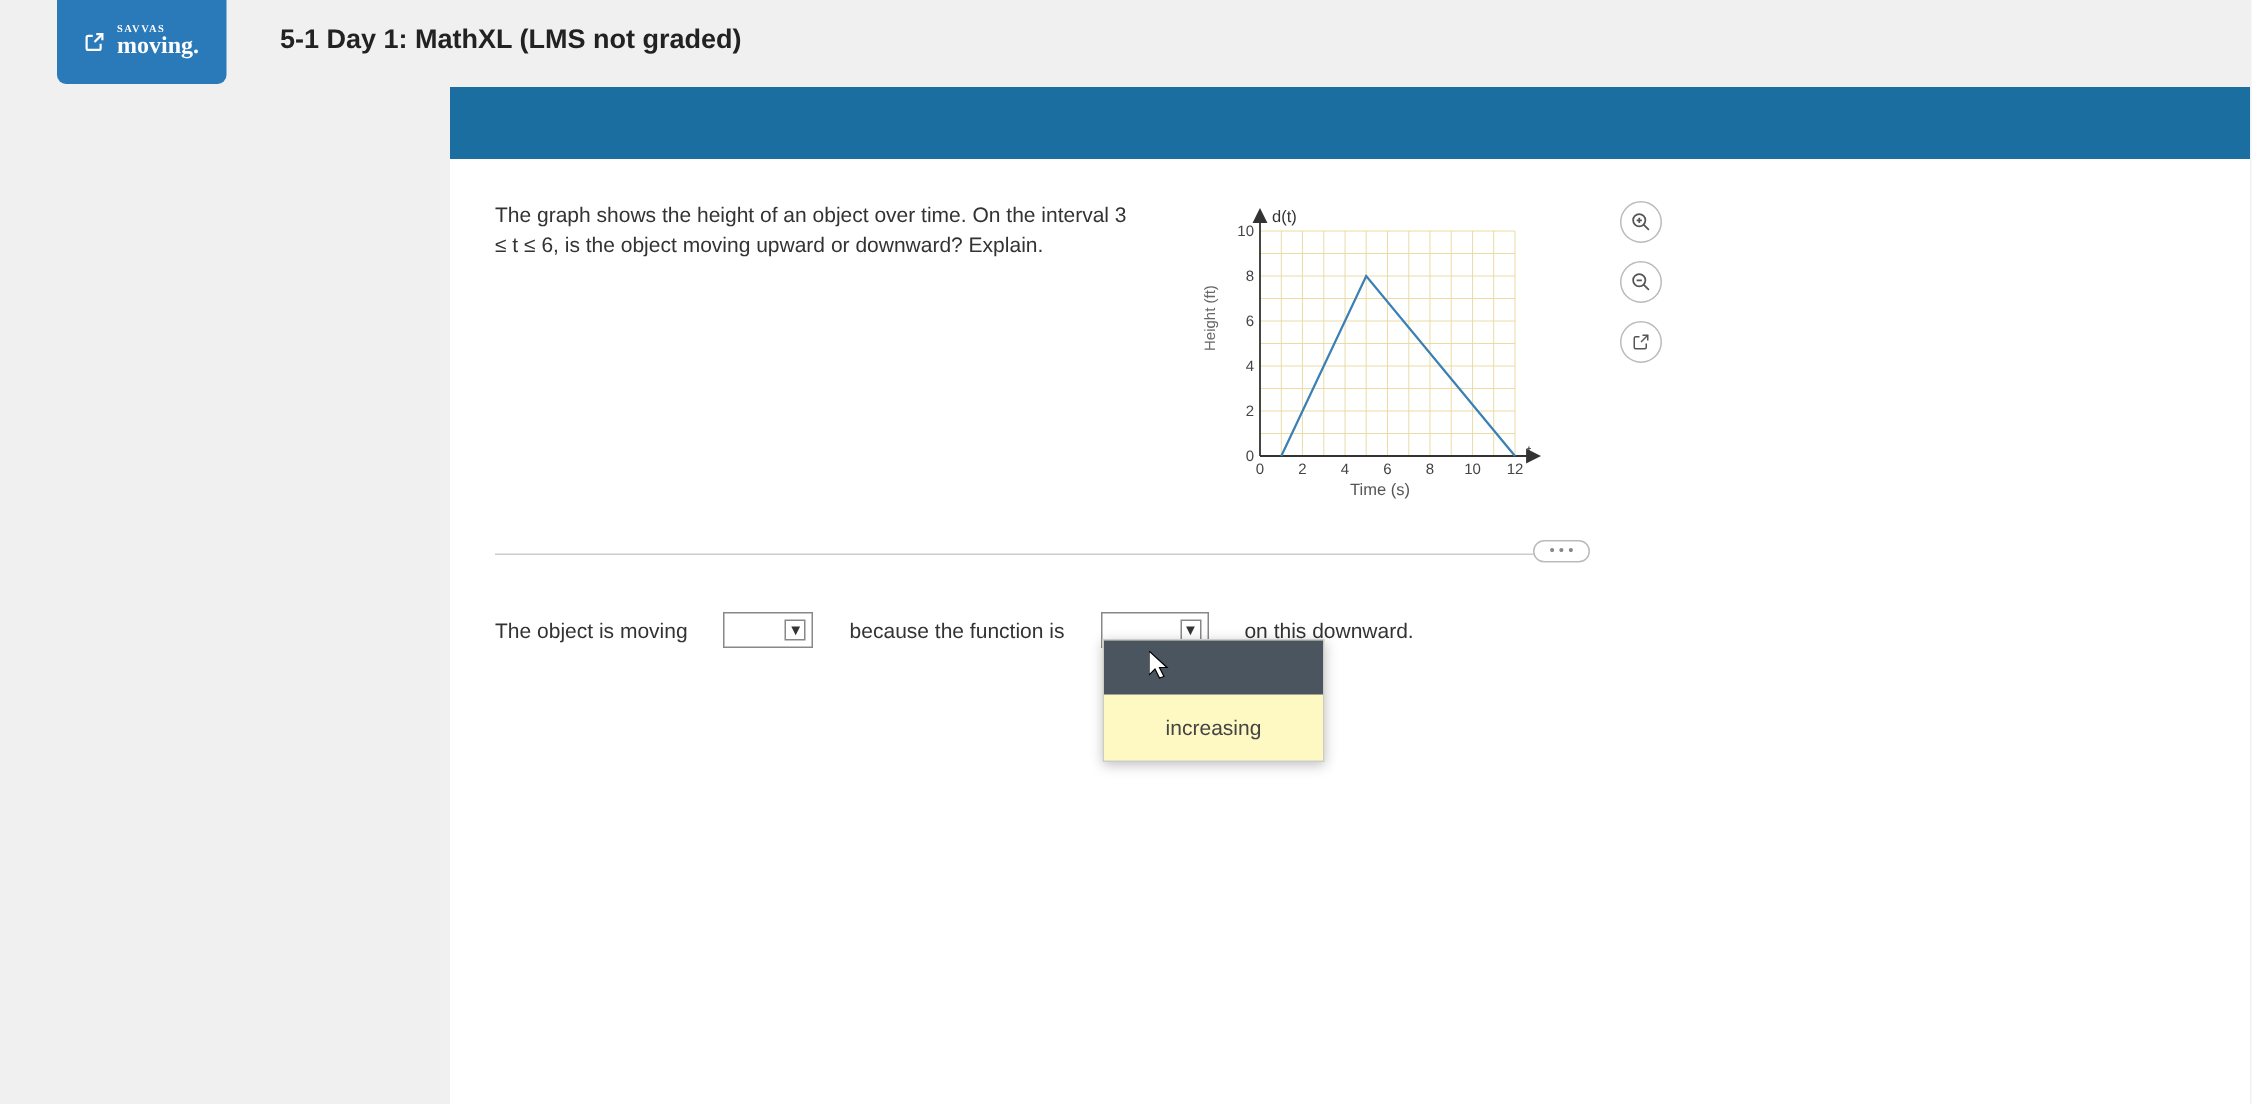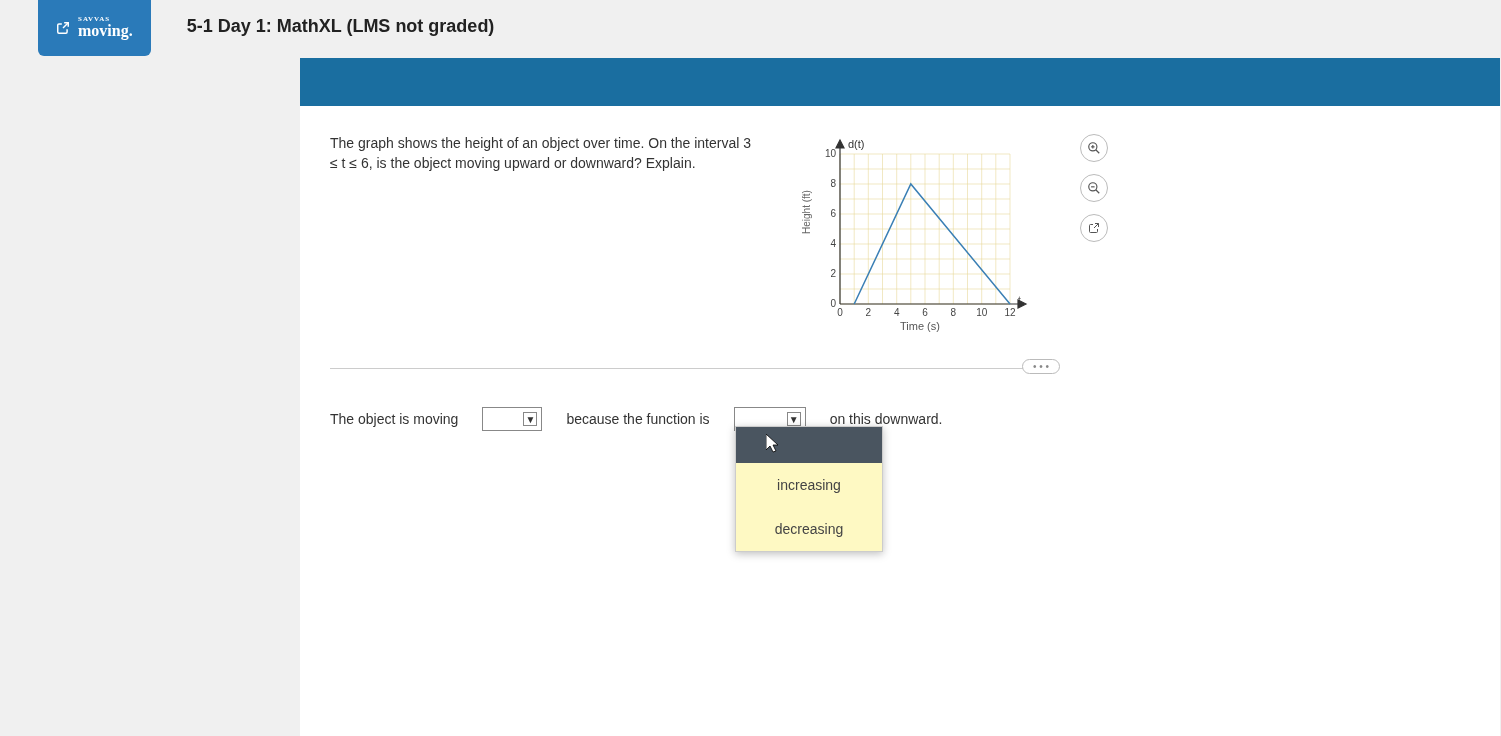--- a/index.html
+++ b/index.html
@@ -304,21 +304,20 @@
       <span class="dropdown-box" style="min-width:72px">
         <span class="dd-value"></span>
         <span class="dd-arrow">▼</span>
       </span>
       <span>on this downward.</span>
     </div>
 
     <div class="dropdown-menu">
       <div class="dd-item selected"></div>
       <div class="dd-item">increasing</div>
-      <div class="dd-item">decreasing</div>
     </div>
 
     <svg class="cursor-arrow" width="16" height="20">
       <polygon points="0,0 0,16 4,12 7,18 10,17 7,11 12,11" fill="#fff" stroke="#000" stroke-width="0.8"></polygon>
     </svg>
 
   </div>
 </div>
 
 </body></html>

